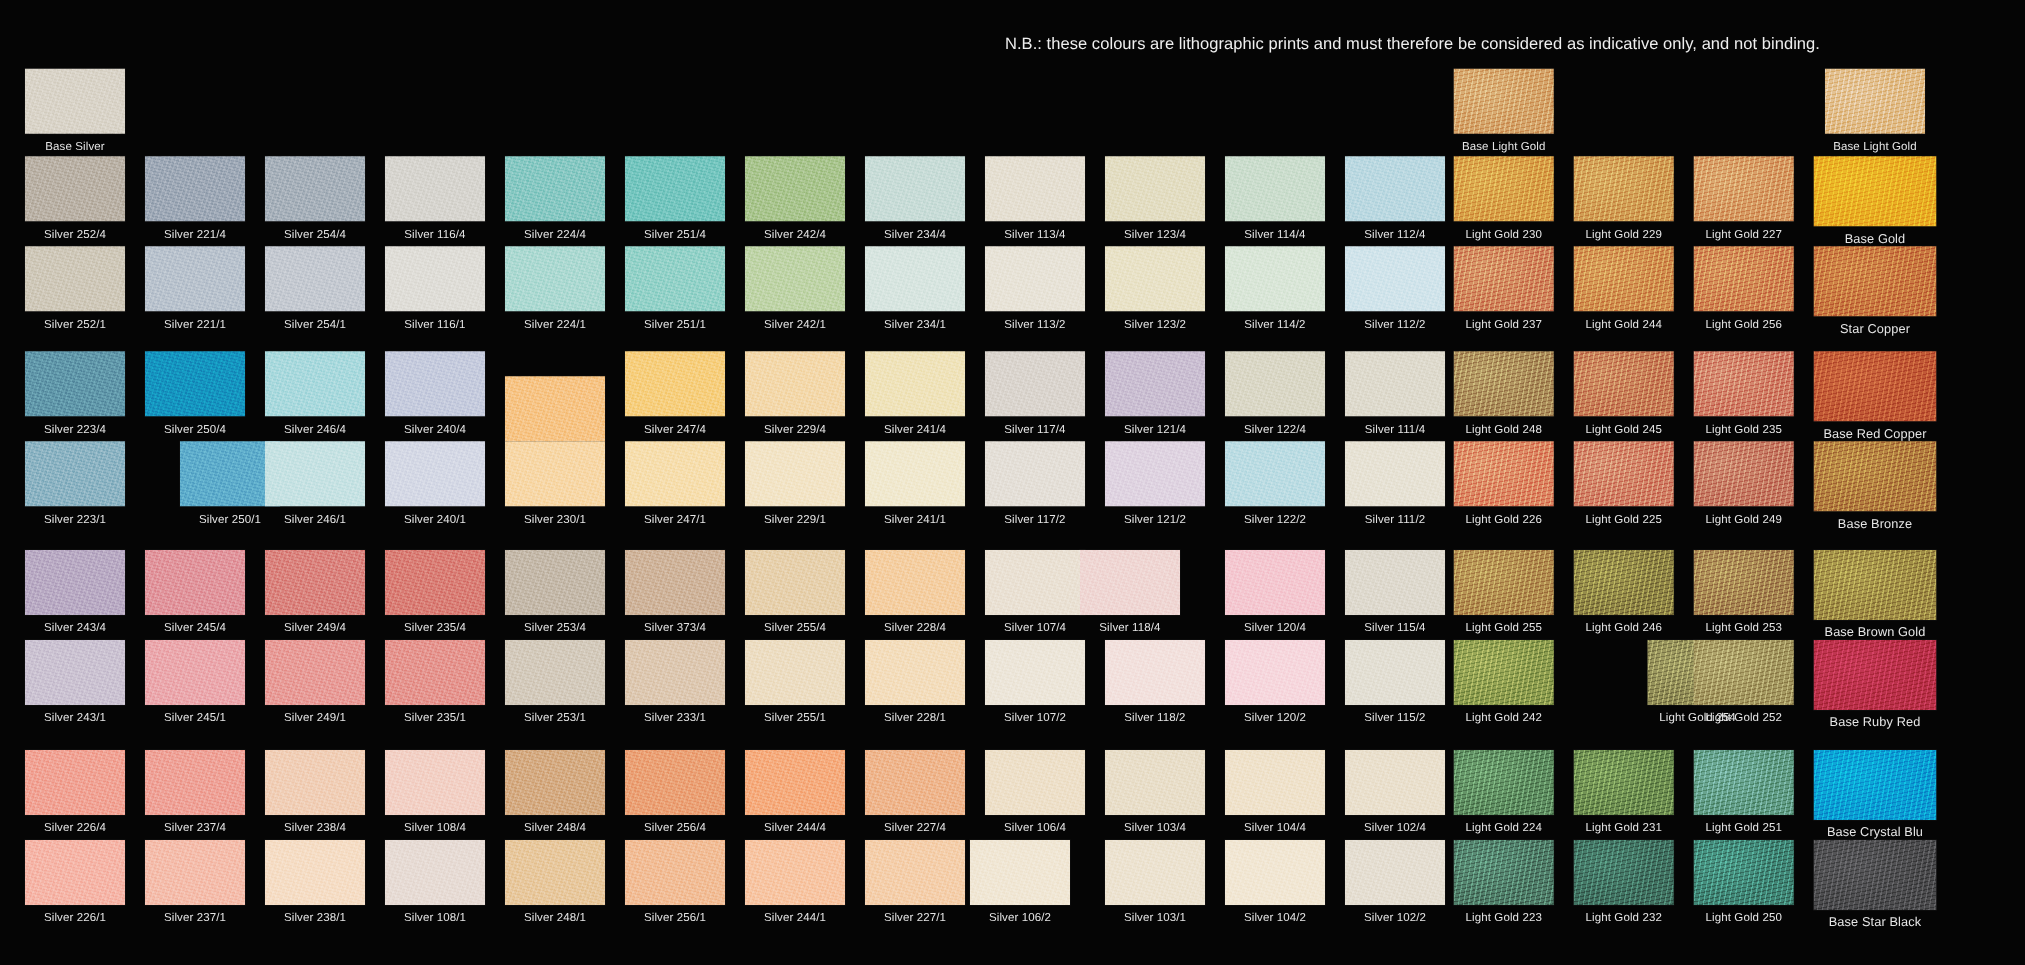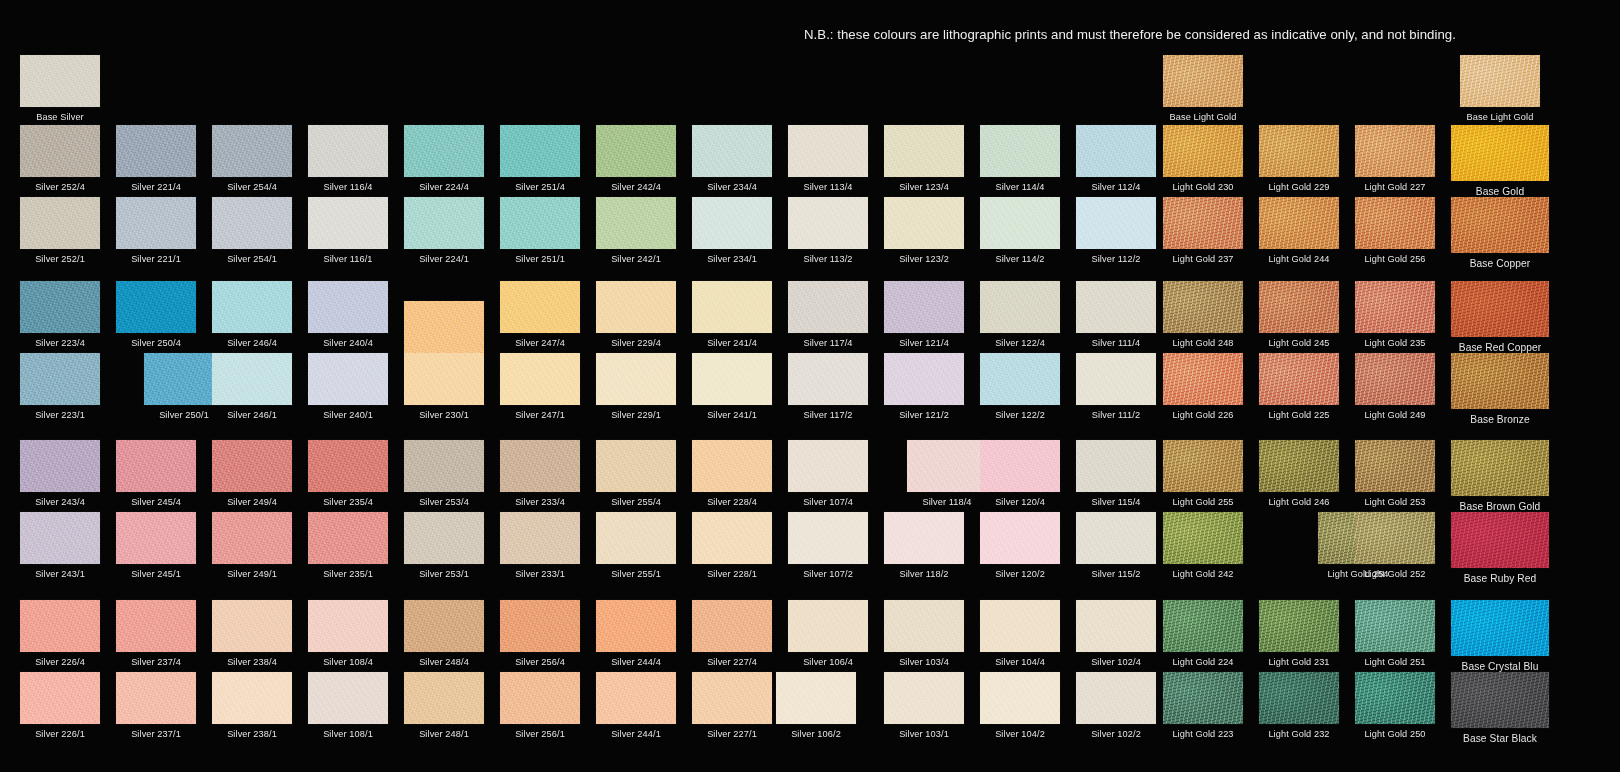--- a/index.html
+++ b/index.html
@@ -232,21 +232,21 @@
       <div class="sw " style="left: 1259px; top: 197px;">
         <div class="chip metal" style="background: rgb(208, 140, 77);"></div>
         <div class="cap">Light Gold 244</div>
       </div>
       <div class="sw " style="left: 1355px; top: 197px;">
         <div class="chip metal" style="background: rgb(207, 129, 80);"></div>
         <div class="cap">Light Gold 256</div>
       </div>
       <div class="sw  base" style="left: 1451px; top: 197px;">
         <div class="chip metal" style="background: rgb(199, 116, 63);"></div>
-        <div class="cap">Base Copper</div>
+        <div class="cap">Star Copper</div>
       </div>
       <div class="sw " style="left: 20px; top: 281px;">
         <div class="chip" style="background: rgb(93, 147, 166);"></div>
         <div class="cap">Silver 223/4</div>
       </div>
       <div class="sw " style="left: 116px; top: 281px;">
         <div class="chip" style="background: rgb(20, 144, 189);"></div>
         <div class="cap">Silver 250/4</div>
       </div>
       <div class="sw " style="left: 212px; top: 281px;">
@@ -384,35 +384,35 @@
       <div class="sw " style="left: 308px; top: 440px;">
         <div class="chip" style="background: rgb(216, 122, 114);"></div>
         <div class="cap">Silver 235/4</div>
       </div>
       <div class="sw " style="left: 404px; top: 440px;">
         <div class="chip" style="background: rgb(194, 182, 166);"></div>
         <div class="cap">Silver 253/4</div>
       </div>
       <div class="sw " style="left: 500px; top: 440px;">
         <div class="chip" style="background: rgb(205, 177, 151);"></div>
-        <div class="cap">Silver 233/4</div>
+        <div class="cap">Silver 373/4</div>
       </div>
       <div class="sw " style="left: 596px; top: 440px;">
         <div class="chip" style="background: rgb(230, 207, 170);"></div>
         <div class="cap">Silver 255/4</div>
       </div>
       <div class="sw " style="left: 692px; top: 440px;">
         <div class="chip" style="background: rgb(244, 205, 159);"></div>
         <div class="cap">Silver 228/4</div>
       </div>
       <div class="sw " style="left: 788px; top: 440px;">
         <div class="chip" style="background: rgb(233, 224, 210);"></div>
         <div class="cap">Silver 107/4</div>
       </div>
-      <div class="sw " style="left: 907px; top: 440px;">
+      <div class="sw " style="left: 864px; top: 440px;">
         <div class="chip" style="background: rgb(239, 213, 210);"></div>
         <div class="cap">Silver 118/4</div>
       </div>
       <div class="sw " style="left: 980px; top: 440px;">
         <div class="chip" style="background: rgb(244, 198, 207);"></div>
         <div class="cap">Silver 120/4</div>
       </div>
       <div class="sw " style="left: 1076px; top: 440px;">
         <div class="chip" style="background: rgb(221, 216, 204);"></div>
         <div class="cap">Silver 115/4</div>

